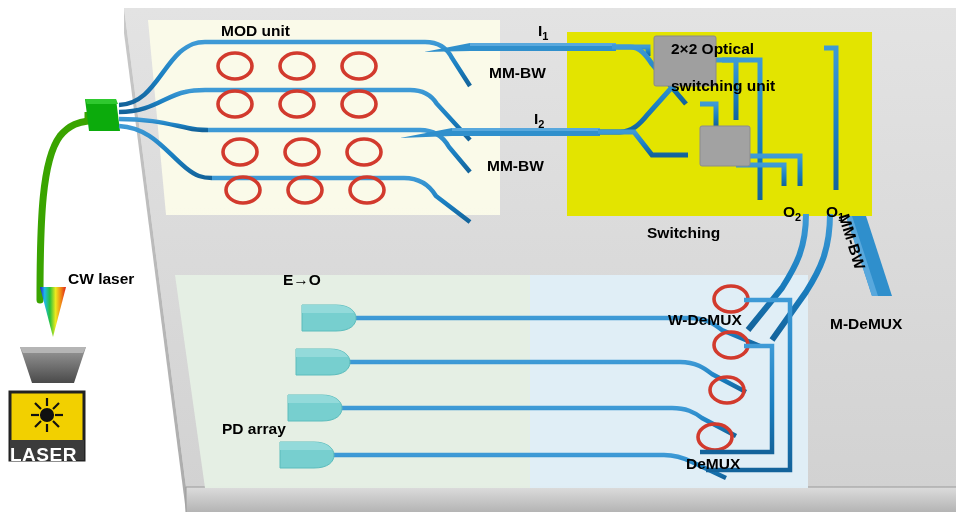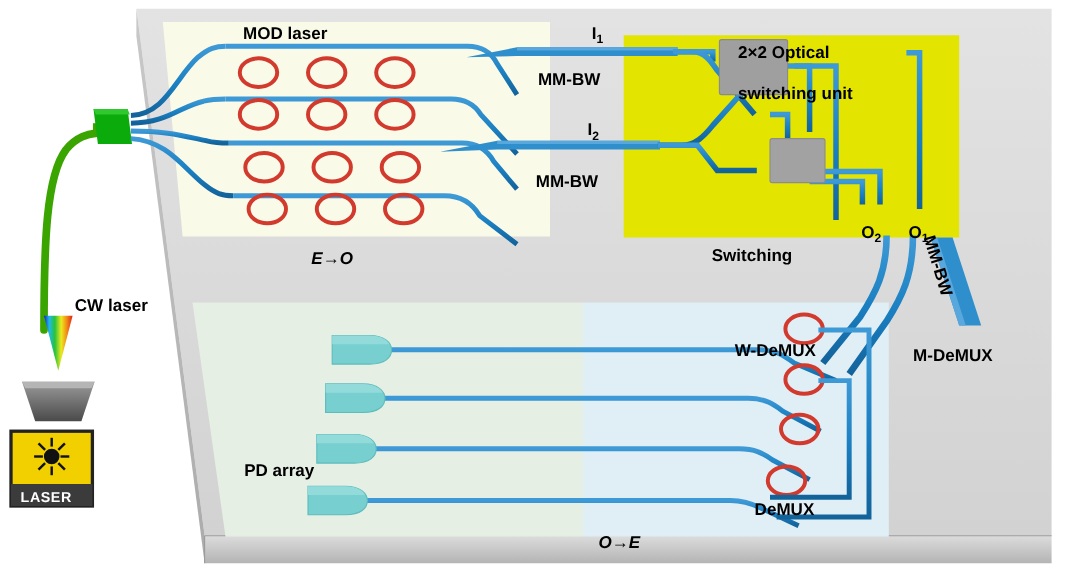--- a/index.html
+++ b/index.html
@@ -2,25 +2,25 @@
 <html><head>
 <meta charset="utf-8">
 <style>
   html,body{margin:0;padding:0;background:#fff;}
   body{font-family:"Liberation Sans", sans-serif;}
   #stage{position:relative;width:974px;height:524px;overflow:hidden;background:#ffffff;}
   svg.full{position:absolute;left:0;top:0;width:974px;height:524px;overflow:visible;}
 
   .lbl{position:absolute;color:#000;font-size:15.5px;line-height:1.15;white-space:nowrap;}
   .lbl.b{font-weight:bold;}
-  .lbl.i{font-style:italic;}
+  .lbl.i{margin-top:44px;}
   .sub{font-size:11px;vertical-align:sub;}
   .laserword{
     position:absolute;left:10px;top:444px;width:64px;text-align:center;
-    font-size:13px;font-weight:bold;color:#ffffff;letter-spacing:.5px;
+    font-size:19px;font-weight:bold;color:#ffffff;letter-spacing:.5px;
   }
 </style>
 </head>
 <body>
 
 <div id="stage">
 
   <svg class="full" viewBox="0 0 974 524">
 
     <defs>
@@ -227,21 +227,21 @@
         <line x1="55" y1="415" x2="63" y2="415"></line>
         <line x1="35" y1="403" x2="41" y2="409"></line>
         <line x1="53" y1="421" x2="59" y2="427"></line>
         <line x1="35" y1="427" x2="41" y2="421"></line>
         <line x1="53" y1="409" x2="59" y2="403"></line>
       </g>
       <rect x="10" y="440" width="74" height="20" fill="#3b3b3b"></rect>
     </g>
   </svg>
 
-  <div class="lbl b" style="left:221px;top:22px;">MOD laser</div>
+  <div class="lbl b" style="left:221px;top:22px;">MOD unit</div>
 
   <div class="lbl b" style="left:489px;top:64px;">MM-BW</div>
 
   <div class="lbl b" style="left:487px;top:157px;">MM-BW</div>
 
   <div class="lbl b" style="left:852px;top:212px;transform:rotate(73deg);transform-origin:left top;">MM-BW</div>
 
   <div class="lbl b" style="left:671px;top:40px;">2×2 Optical</div>
   <div class="lbl b" style="left:671px;top:77px;">switching unit</div>
 

